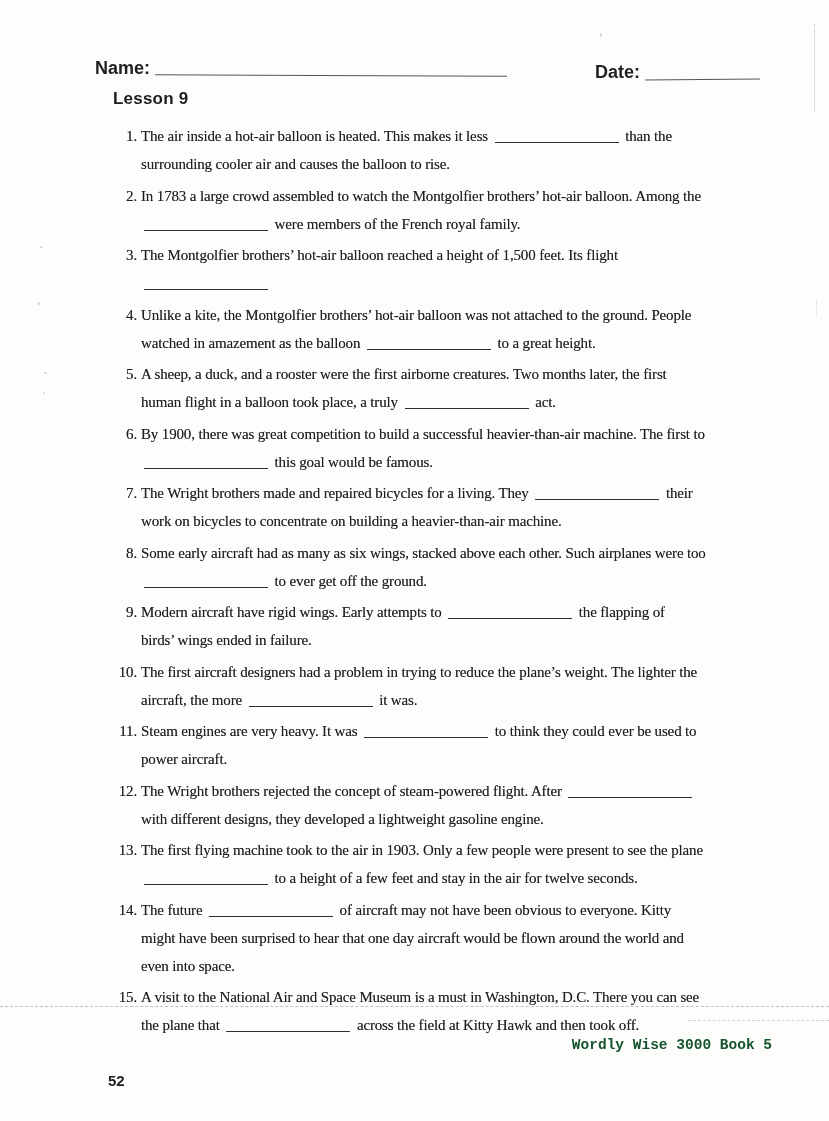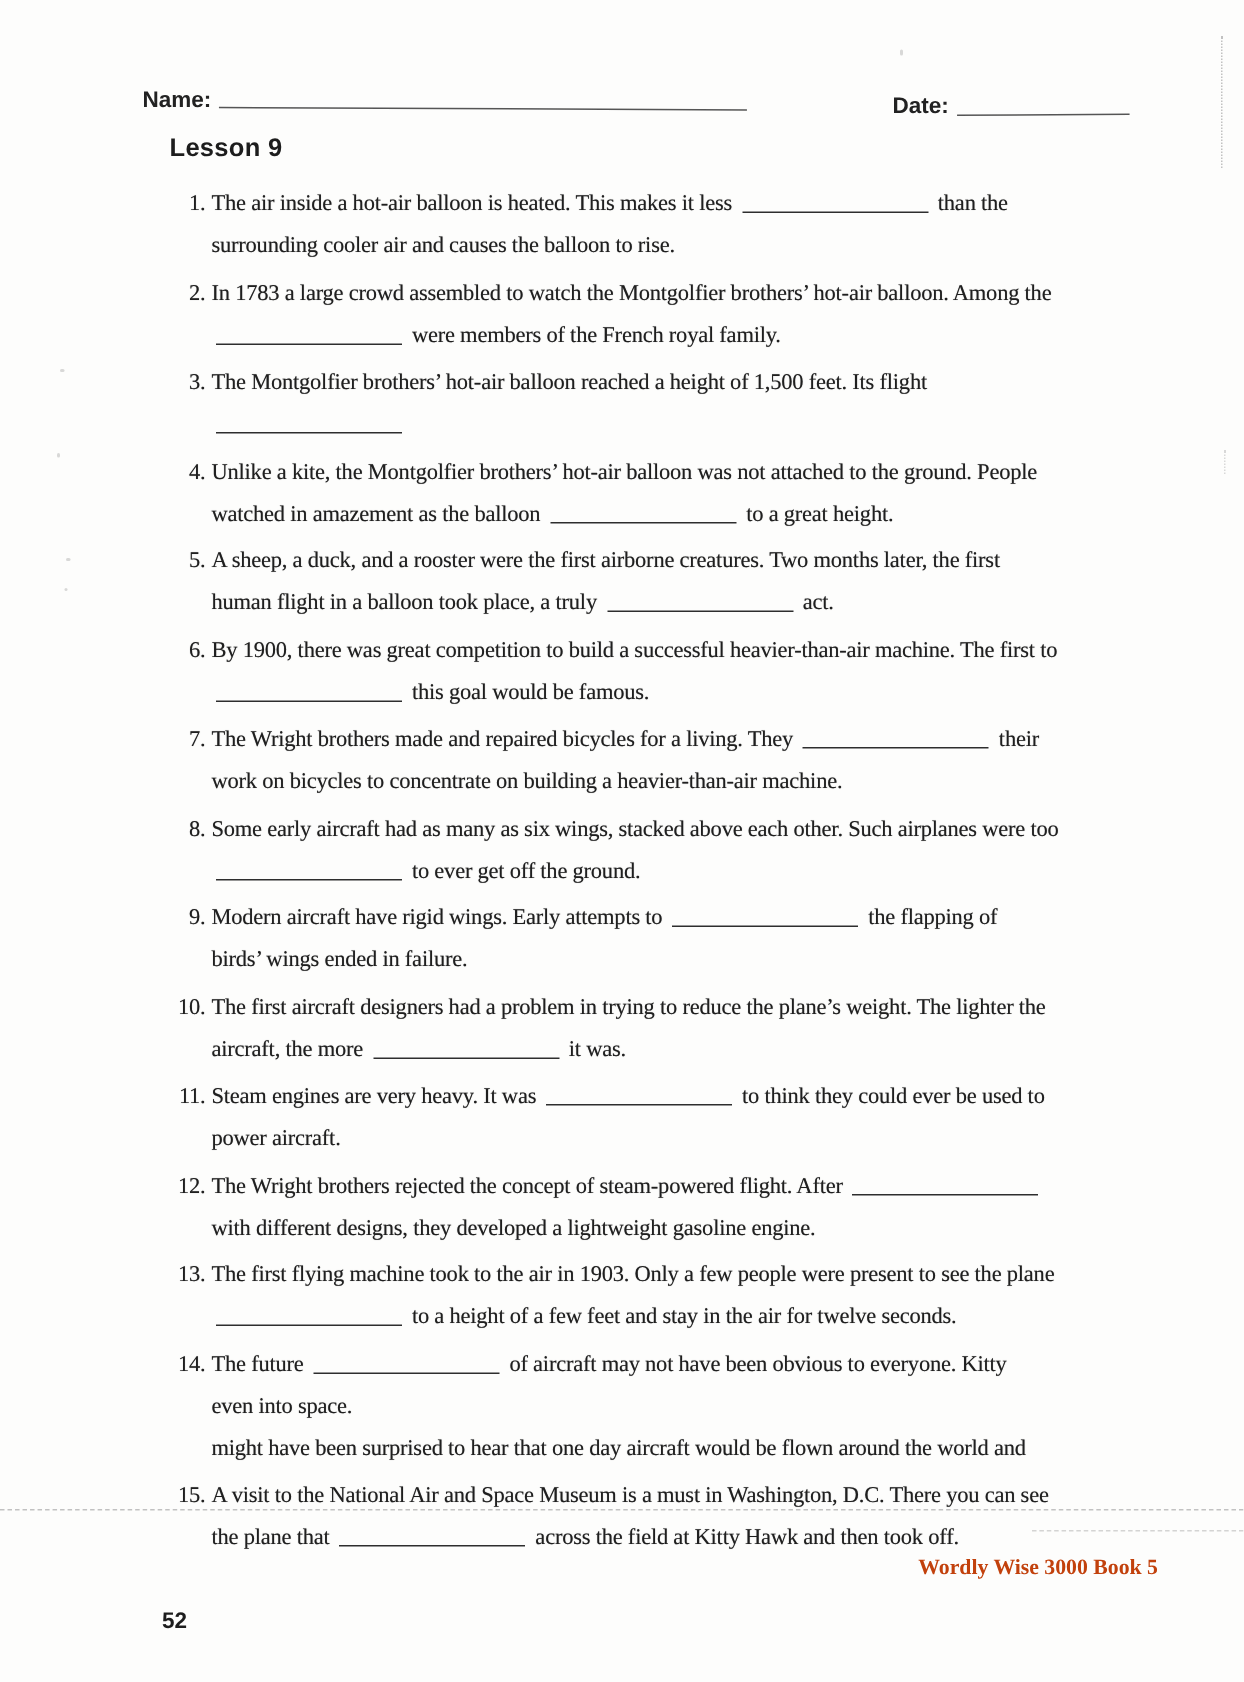--- a/index.html
+++ b/index.html
@@ -4,41 +4,41 @@
 <style>
   html,body{margin:0;padding:0;}
   body{
     width:829px;height:1121px;position:relative;overflow:hidden;
     background:#fdfdfc;
     font-family:"Liberation Serif", serif;
     color:#1f1f1f;
   }
   
   .hdr{position:absolute;top:58px;left:95px;width:680px;height:26px;
-       font-family:"Liberation Sans", sans-serif;font-size:15px;font-weight:600;color:#222;}
+       font-family:"Liberation Sans", sans-serif;font-size:18px;font-weight:600;color:#222;}
   .hdr .name-group{position:absolute;left:0;top:0;white-space:nowrap;}
   .hdr .date-group{position:absolute;left:500px;top:4px;white-space:nowrap;text-align:right;}
   .rule{display:inline-block;height:12px;border-bottom:1.6px solid #555;vertical-align:-2px;margin-left:5px;}
   .rule.name{width:352px;transform:rotate(0.25deg);}
   .rule.date{width:115px;transform:rotate(-0.4deg);}
   .lesson{position:absolute;top:89px;left:113px;
           font-family:"Liberation Sans", sans-serif;font-size:17px;font-weight:600;color:#1d1d1d;letter-spacing:.2px;}
   
   .questions{position:absolute;left:141px;top:122px;width:645px;}
   .question{margin-bottom:3.5px;}
   .qline{position:relative;height:28px;line-height:28px;white-space:nowrap;
          font-size:15px;letter-spacing:-0.15px;text-shadow:0 0 .5px rgba(30,30,30,.55);}
   .qnum{position:absolute;left:-46px;width:42px;text-align:right;display:inline-block;}
   .blank{display:inline-block;width:124px;height:0;border-bottom:1.8px solid #2e2e2e;
          vertical-align:-2px;margin:0 3px;}
   
   .pageno{position:absolute;left:108px;top:1072px;
           font-family:"Liberation Sans", sans-serif;font-size:15px;font-weight:600;color:#1d1d1d;}
   .book{position:absolute;right:57px;top:1037px;
-        font-family:Liberation Serif, serif;font-size:14.5px;font-weight:600;color:#c2410c;}
+        font-family:Liberation Mono, monospace;font-size:14.5px;font-weight:600;color:#14532d;}
   
   .art{position:absolute;pointer-events:none;}
   .art.hline{left:0;top:1006px;width:829px;border-top:1px dashed #b3b3b3;opacity:.8;}
   .art.hline2{left:688px;top:1020px;width:141px;border-top:1px dashed #c2c2c2;opacity:.7;}
   .art.vdots{left:814px;top:24px;height:88px;border-left:1px dotted #9a9a9a;opacity:.6;}
   .art.vdots2{left:816px;top:300px;height:16px;border-left:1px dotted #b5b5b5;opacity:.5;}
   .speck{position:absolute;background:#aaa;opacity:.45;border-radius:1px;pointer-events:none;}
 </style>
 </head>
 <body>
@@ -102,22 +102,22 @@
     <div class="question">
       <div class="qline"><span class="qnum">12.</span><span>The Wright brothers rejected the concept of steam-powered flight. After </span><span class="blank"></span></div>
       <div class="qline"><span>with different designs, they developed a lightweight gasoline engine.</span></div>
     </div>
     <div class="question">
       <div class="qline"><span class="qnum">13.</span><span>The first flying machine took to the air in 1903. Only a few people were present to see the plane</span></div>
       <div class="qline"><span class="blank"></span><span> to a height of a few feet and stay in the air for twelve seconds.</span></div>
     </div>
     <div class="question">
       <div class="qline"><span class="qnum">14.</span><span>The future </span><span class="blank"></span><span> of aircraft may not have been obvious to everyone. Kitty</span></div>
+      <div class="qline"><span>might have been surprised to hear that one day aircraft would be flown around the world and</span></div>
       <div class="qline"><span>even into space.</span></div>
-      <div class="qline"><span>might have been surprised to hear that one day aircraft would be flown around the world and</span></div>
     </div>
     <div class="question">
       <div class="qline"><span class="qnum">15.</span><span>A visit to the National Air and Space Museum is a must in Washington, D.C. There you can see</span></div>
       <div class="qline"><span>the plane that </span><span class="blank"></span><span> across the field at Kitty Hawk and then took off.</span></div>
     </div>
   </div>
 
 <div class="pageno">52</div>
 <div class="book">Wordly Wise 3000 Book 5</div>
 

